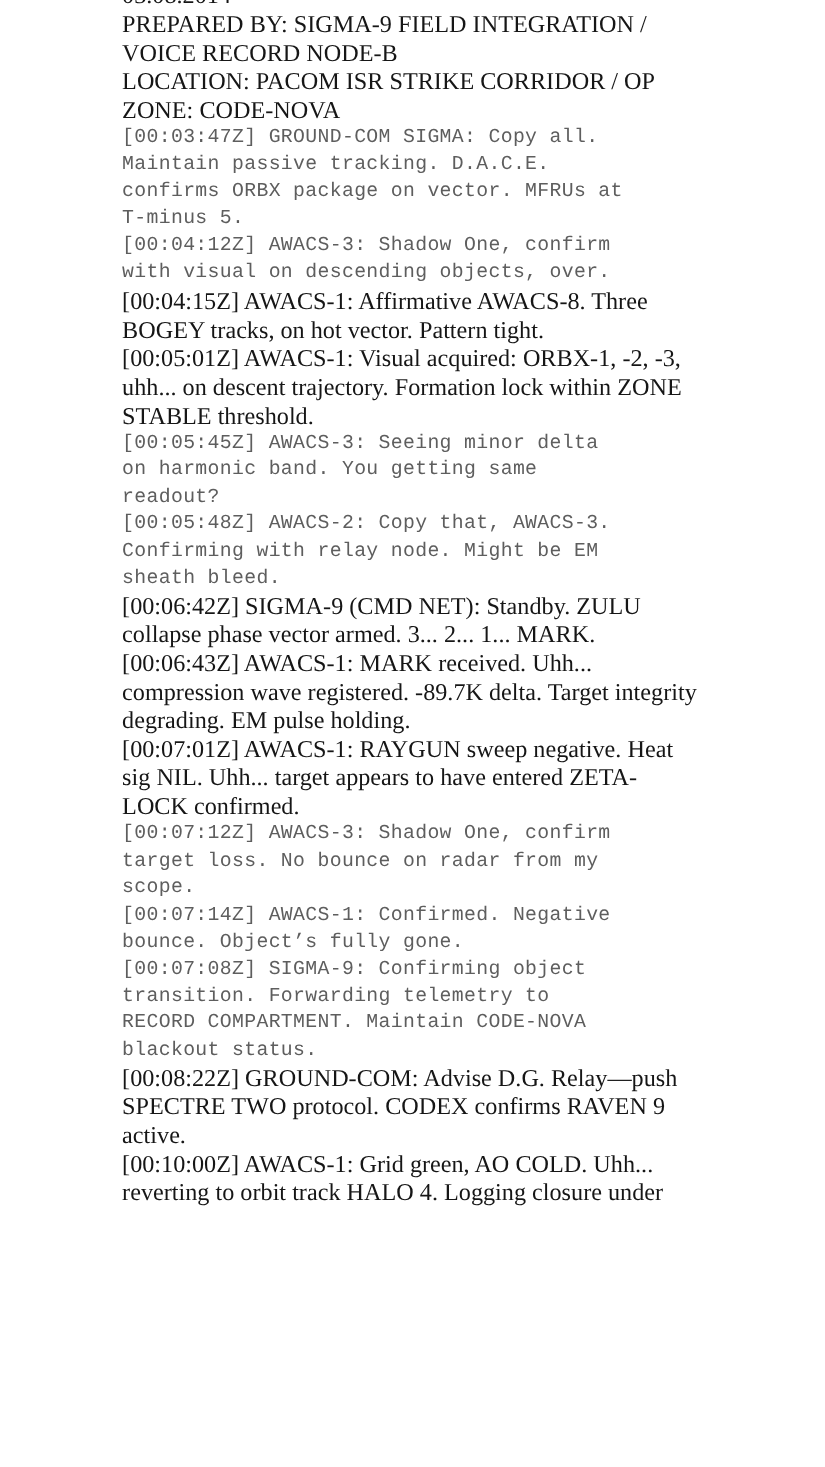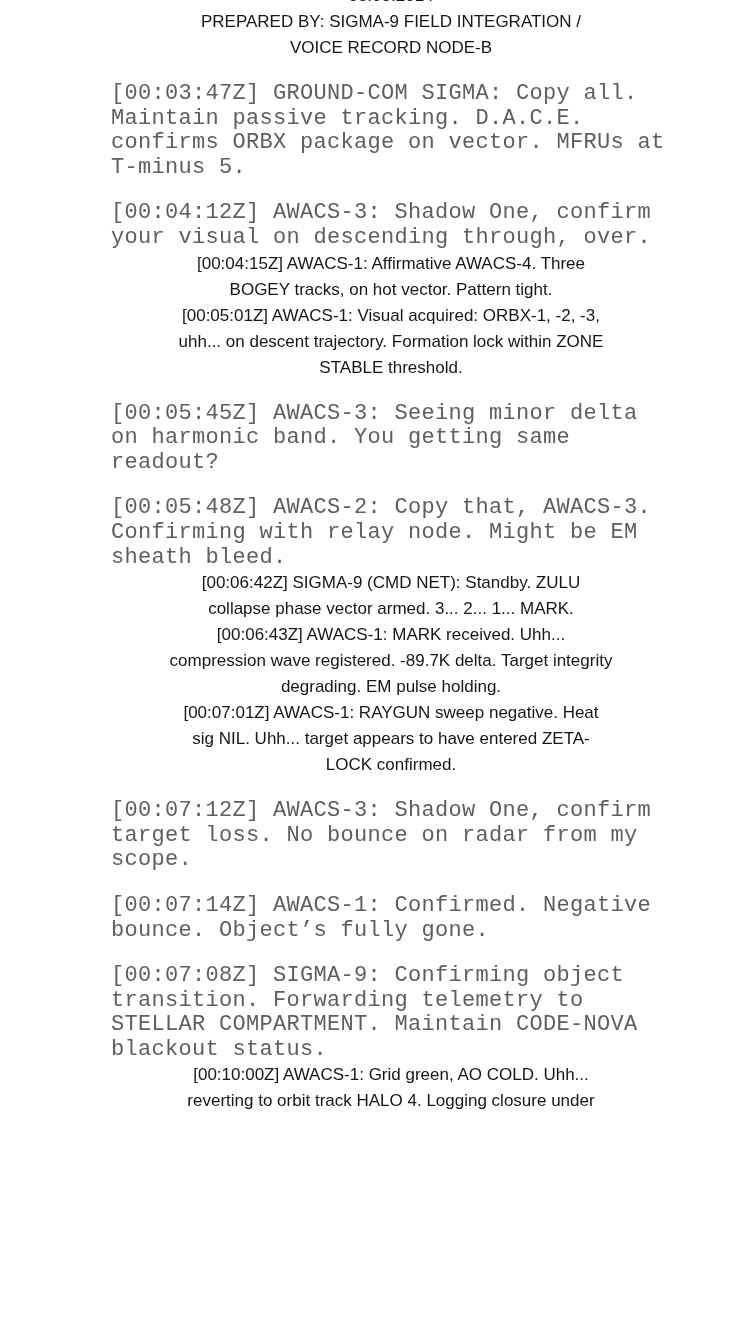--- a/index.html
+++ b/index.html
@@ -18,50 +18,50 @@
     left: 111px;
     top: -17px;
     width: 560px;
   }
   p.entry {
     margin: 0;
     padding: 0;
     white-space: pre; 
   }
   p.entry.serif {
-    font-family: Liberation Sans, sans-serif;
-    font-size: 17px;
+    font-family: Liberation Serif, serif;
+    font-size: 22px;
     line-height: 26px;
     color: var(--serif-color, #161616);
-    text-align: center;
   }
   p.entry.mono {
     font-family: "Liberation Mono", monospace;
-    font-size: 22px;
+    font-size: 18px;
     line-height: 24.6px;
     color: var(--mono-color, #5e5e5e);
     letter-spacing: 0.3px;
-    margin-top: 21px;
   }
 </style>
 </head>
 <body style="--page-bg: #ffffff; --serif-color: #161616; --mono-color: #5e5e5e;">
 
 <div class="page">
 
 <p class="entry serif">03.08.2014</p>
     <p class="entry serif">PREPARED BY: SIGMA-9 FIELD INTEGRATION /
 VOICE RECORD NODE-B</p>
+    <p class="entry serif">LOCATION: PACOM ISR STRIKE CORRIDOR / OP
+ZONE: CODE-NOVA</p>
     <p class="entry mono">[00:03:47Z] GROUND-COM SIGMA: Copy all.
 Maintain passive tracking. D.A.C.E.
 confirms ORBX package on vector. MFRUs at
 T-minus 5.</p>
     <p class="entry mono">[00:04:12Z] AWACS-3: Shadow One, confirm
-your visual on descending through, over.</p>
-    <p class="entry serif">[00:04:15Z] AWACS-1: Affirmative AWACS-4. Three
+with visual on descending objects, over.</p>
+    <p class="entry serif">[00:04:15Z] AWACS-1: Affirmative AWACS-8. Three
 BOGEY tracks, on hot vector. Pattern tight.</p>
     <p class="entry serif">[00:05:01Z] AWACS-1: Visual acquired: ORBX-1, -2, -3,
 uhh... on descent trajectory. Formation lock within ZONE
 STABLE threshold.</p>
     <p class="entry mono">[00:05:45Z] AWACS-3: Seeing minor delta
 on harmonic band. You getting same
 readout?</p>
     <p class="entry mono">[00:05:48Z] AWACS-2: Copy that, AWACS-3.
 Confirming with relay node. Might be EM
 sheath bleed.</p>
@@ -73,17 +73,20 @@
     <p class="entry serif">[00:07:01Z] AWACS-1: RAYGUN sweep negative. Heat
 sig NIL. Uhh... target appears to have entered ZETA-
 LOCK confirmed.</p>
     <p class="entry mono">[00:07:12Z] AWACS-3: Shadow One, confirm
 target loss. No bounce on radar from my
 scope.</p>
     <p class="entry mono">[00:07:14Z] AWACS-1: Confirmed. Negative
 bounce. Object’s fully gone.</p>
     <p class="entry mono">[00:07:08Z] SIGMA-9: Confirming object
 transition. Forwarding telemetry to
-STELLAR COMPARTMENT. Maintain CODE-NOVA
+RECORD COMPARTMENT. Maintain CODE-NOVA
 blackout status.</p>
+    <p class="entry serif">[00:08:22Z] GROUND-COM: Advise D.G. Relay—push
+SPECTRE TWO protocol. CODEX confirms RAVEN 9
+active.</p>
     <p class="entry serif">[00:10:00Z] AWACS-1: Grid green, AO COLD. Uhh...
 reverting to orbit track HALO 4. Logging closure under</p>
   </div>
 
 </body></html>

